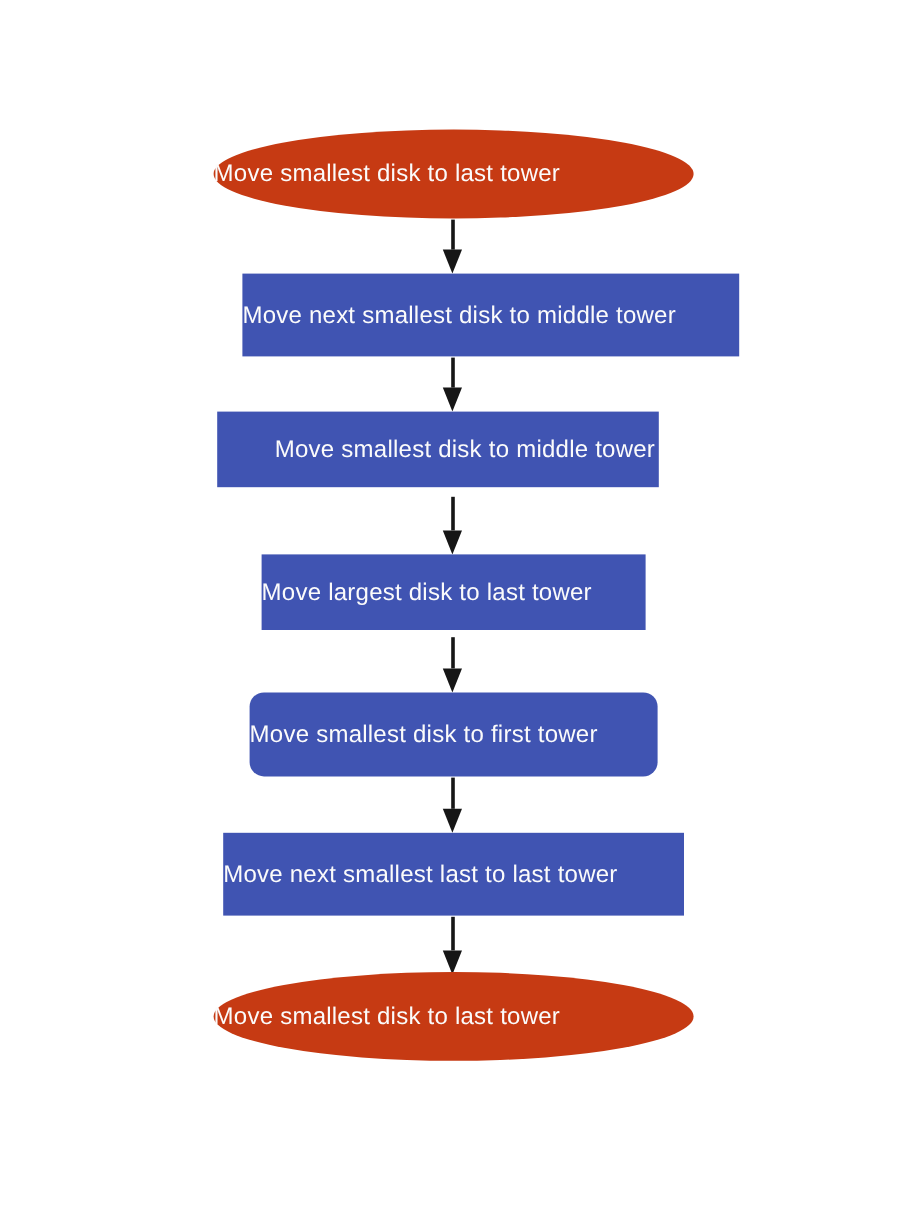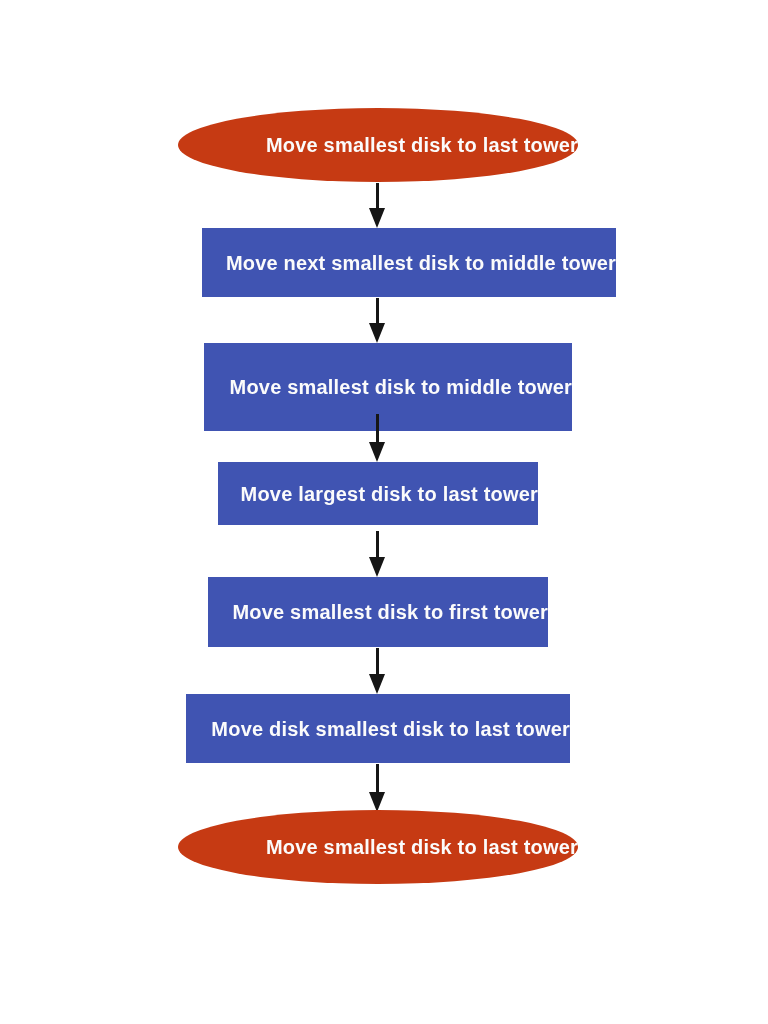--- a/index.html
+++ b/index.html
@@ -20,27 +20,26 @@
     position: relative;
     width: 768px;
     height: 1024px;
     background: var(--background);
     overflow: hidden;
   }
   .node {
     position: absolute;
     display: flex;
     align-items: center;
-    justify-content: flex-end;
+    justify-content: flex-start;
     text-align: center;
     color: var(--text);
     font-size: 20px;
     line-height: 1.2;
     letter-spacing: 0.2px;
-    font-weight: bold;
   }
   .node.terminal {
     background: var(--terminal);
     border-radius: 50%;
   }
   .node.process {
     background: var(--process);
   }
   .flow-arrow {
     position: absolute;
@@ -78,49 +77,49 @@
 
   <div class="node process" style="left:170px; top:228px; width:414px; height:69px;margin-left:32px;">
     <span>Move next smallest disk to middle tower</span>
   </div>
 
   <div class="flow-arrow" style="left:369px; top:298px; height:45px;">
     <span class="shaft"></span>
     <span class="head"></span>
   </div>
 
-  <div class="node process" style="left:204px; top:343px; width:368px; height:88px;">
+  <div class="node process" style="left:181px; top:343px; width:368px; height:63px;padding-left:48px;">
     <span>Move smallest disk to middle tower</span>
   </div>
 
   <div class="flow-arrow" style="left:369px; top:414px; height:48px;">
     <span class="shaft"></span>
     <span class="head"></span>
   </div>
 
   <div class="node process" style="left:218px; top:462px; width:320px; height:63px;">
     <span>Move largest disk to last tower</span>
   </div>
 
   <div class="flow-arrow" style="left:369px; top:531px; height:46px;">
     <span class="shaft"></span>
     <span class="head"></span>
   </div>
 
-  <div class="node process" style="left:208px; top:577px; width:340px; height:70px;">
+  <div class="node process" style="left:208px; top:577px; width:340px; height:70px;border-radius:12px;">
     <span>Move smallest disk to first tower</span>
   </div>
 
   <div class="flow-arrow" style="left:369px; top:648px; height:46px;">
     <span class="shaft"></span>
     <span class="head"></span>
   </div>
 
   <div class="node process" style="left:186px; top:694px; width:384px; height:69px;">
-    <span>Move disk smallest disk to last tower</span>
+    <span>Move next smallest last to last tower</span>
   </div>
 
   <div class="flow-arrow" style="left:369px; top:764px; height:48px;">
     <span class="shaft"></span>
     <span class="head"></span>
   </div>
 
   <div class="node terminal" style="left:178px; top:810px; width:400px; height:74px;">
     <span>Move smallest disk to last tower</span>
   </div>

